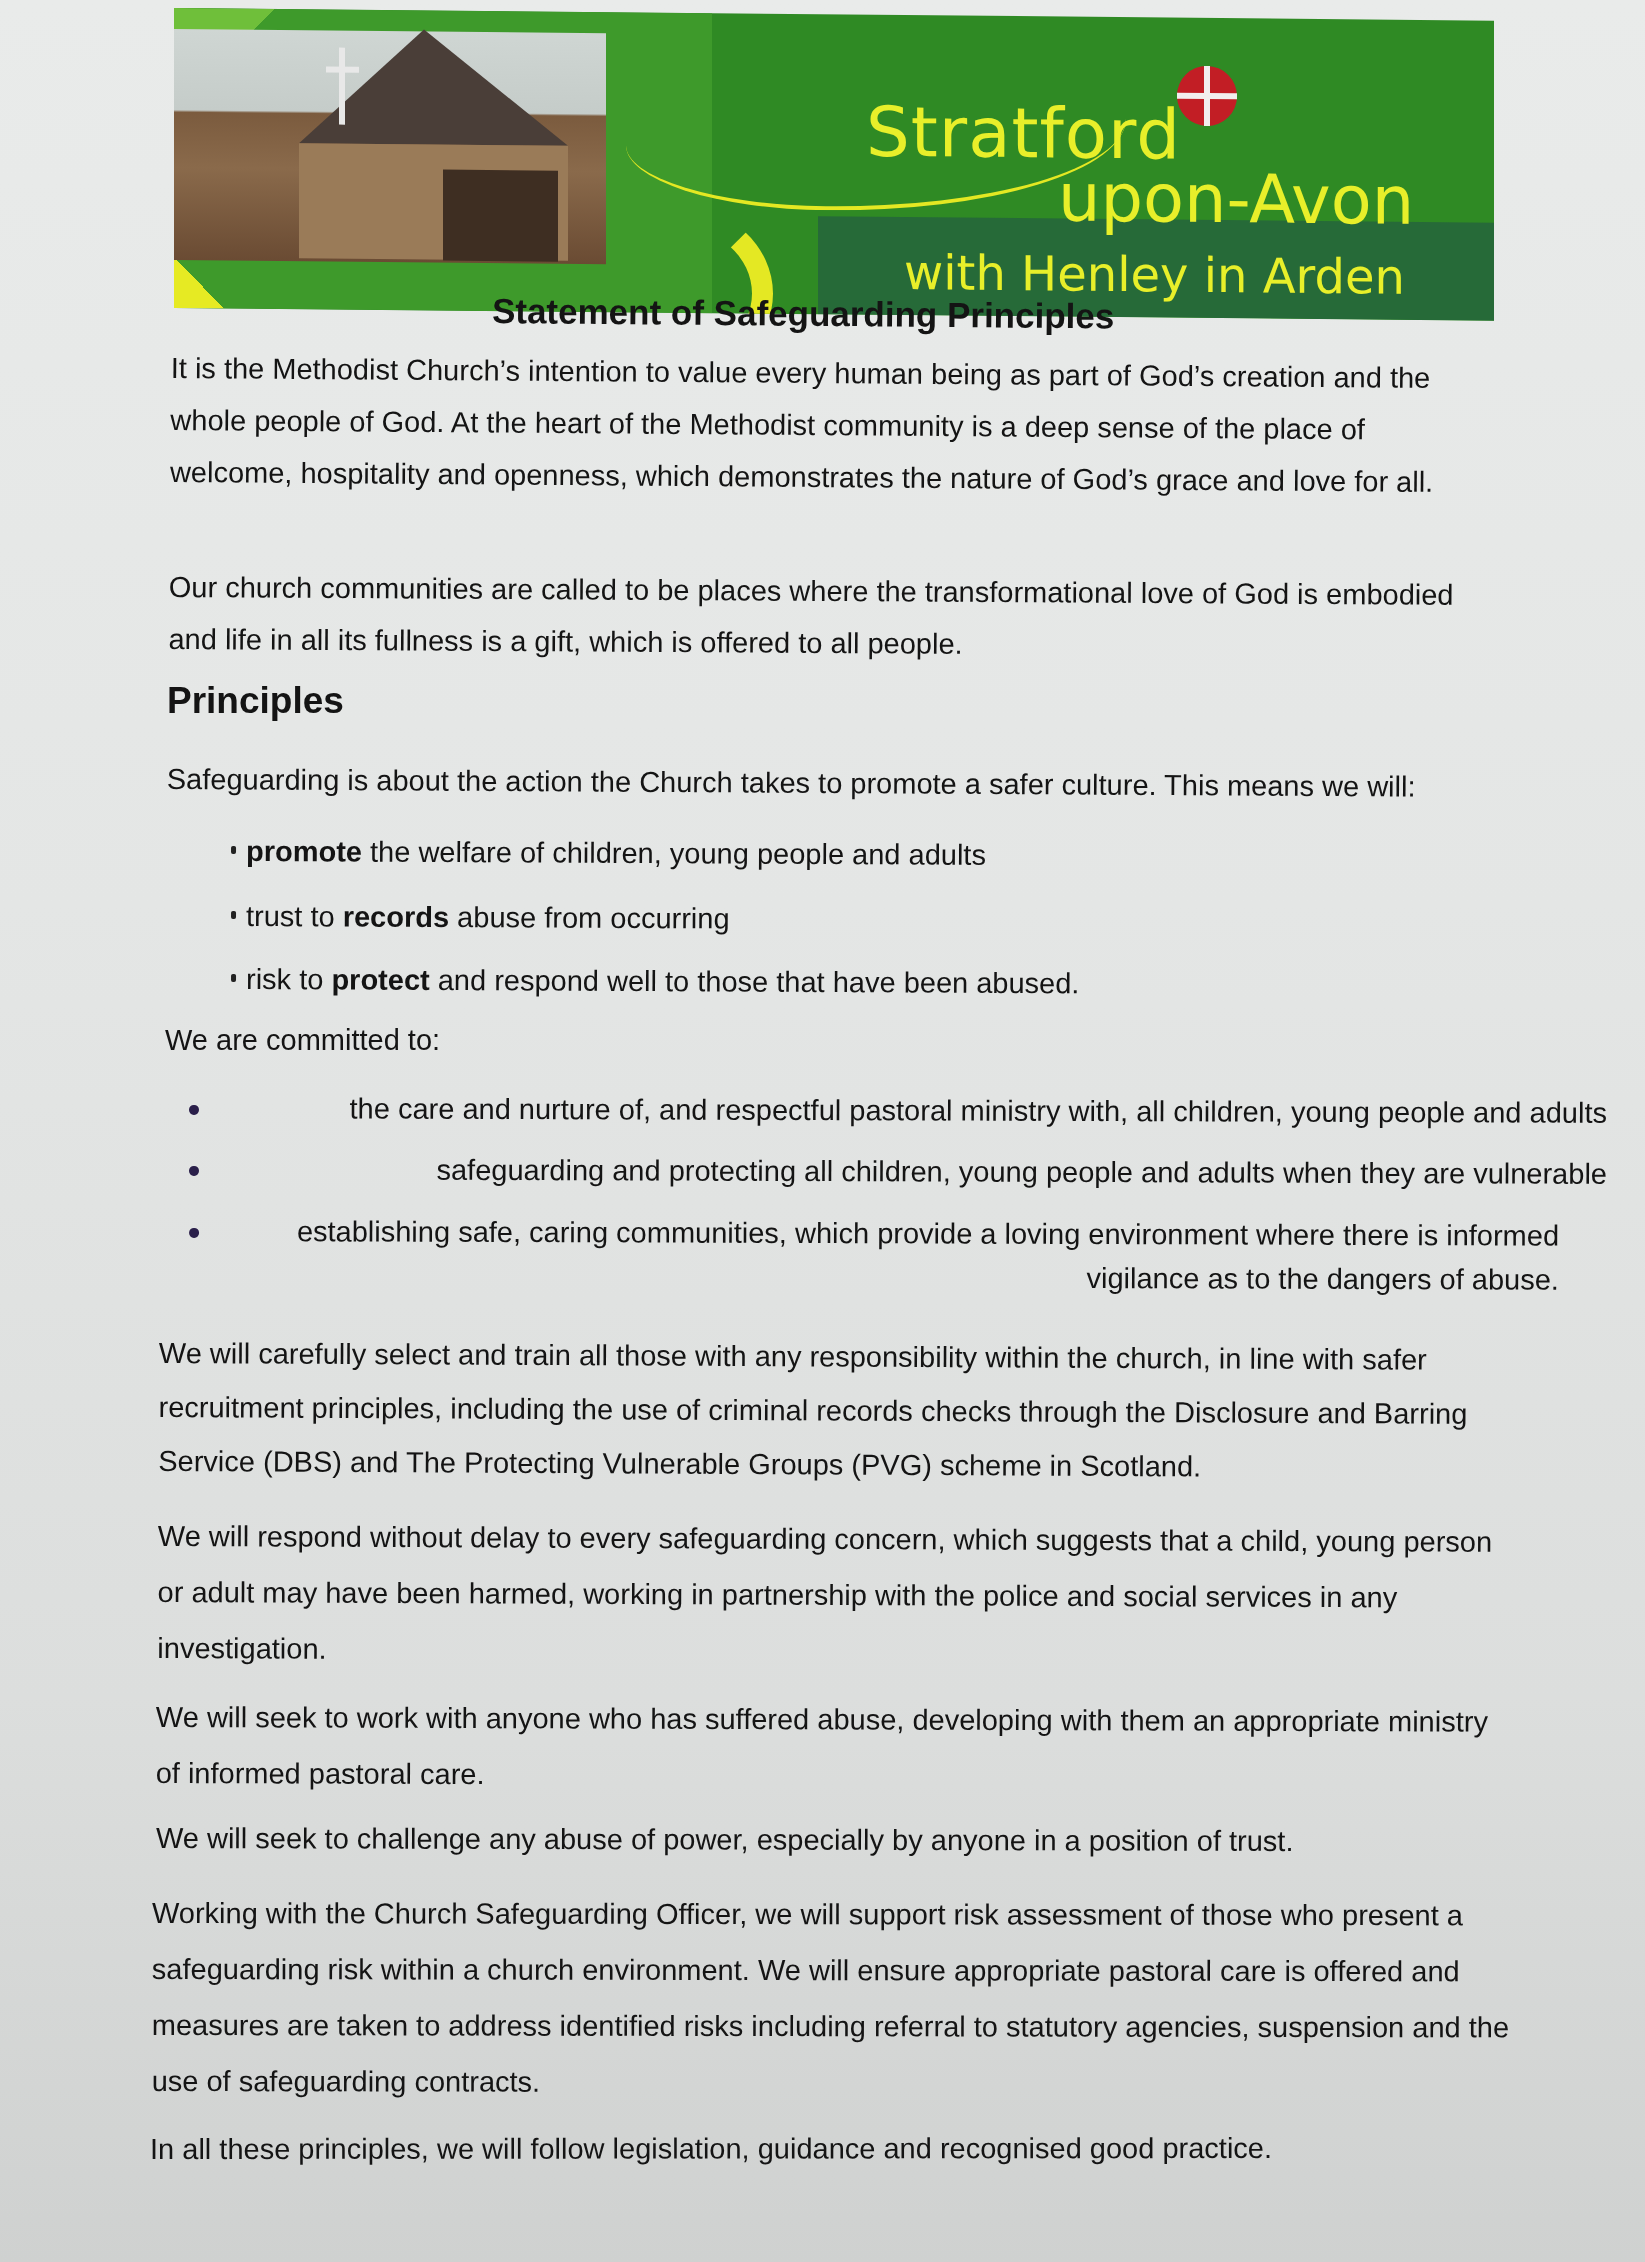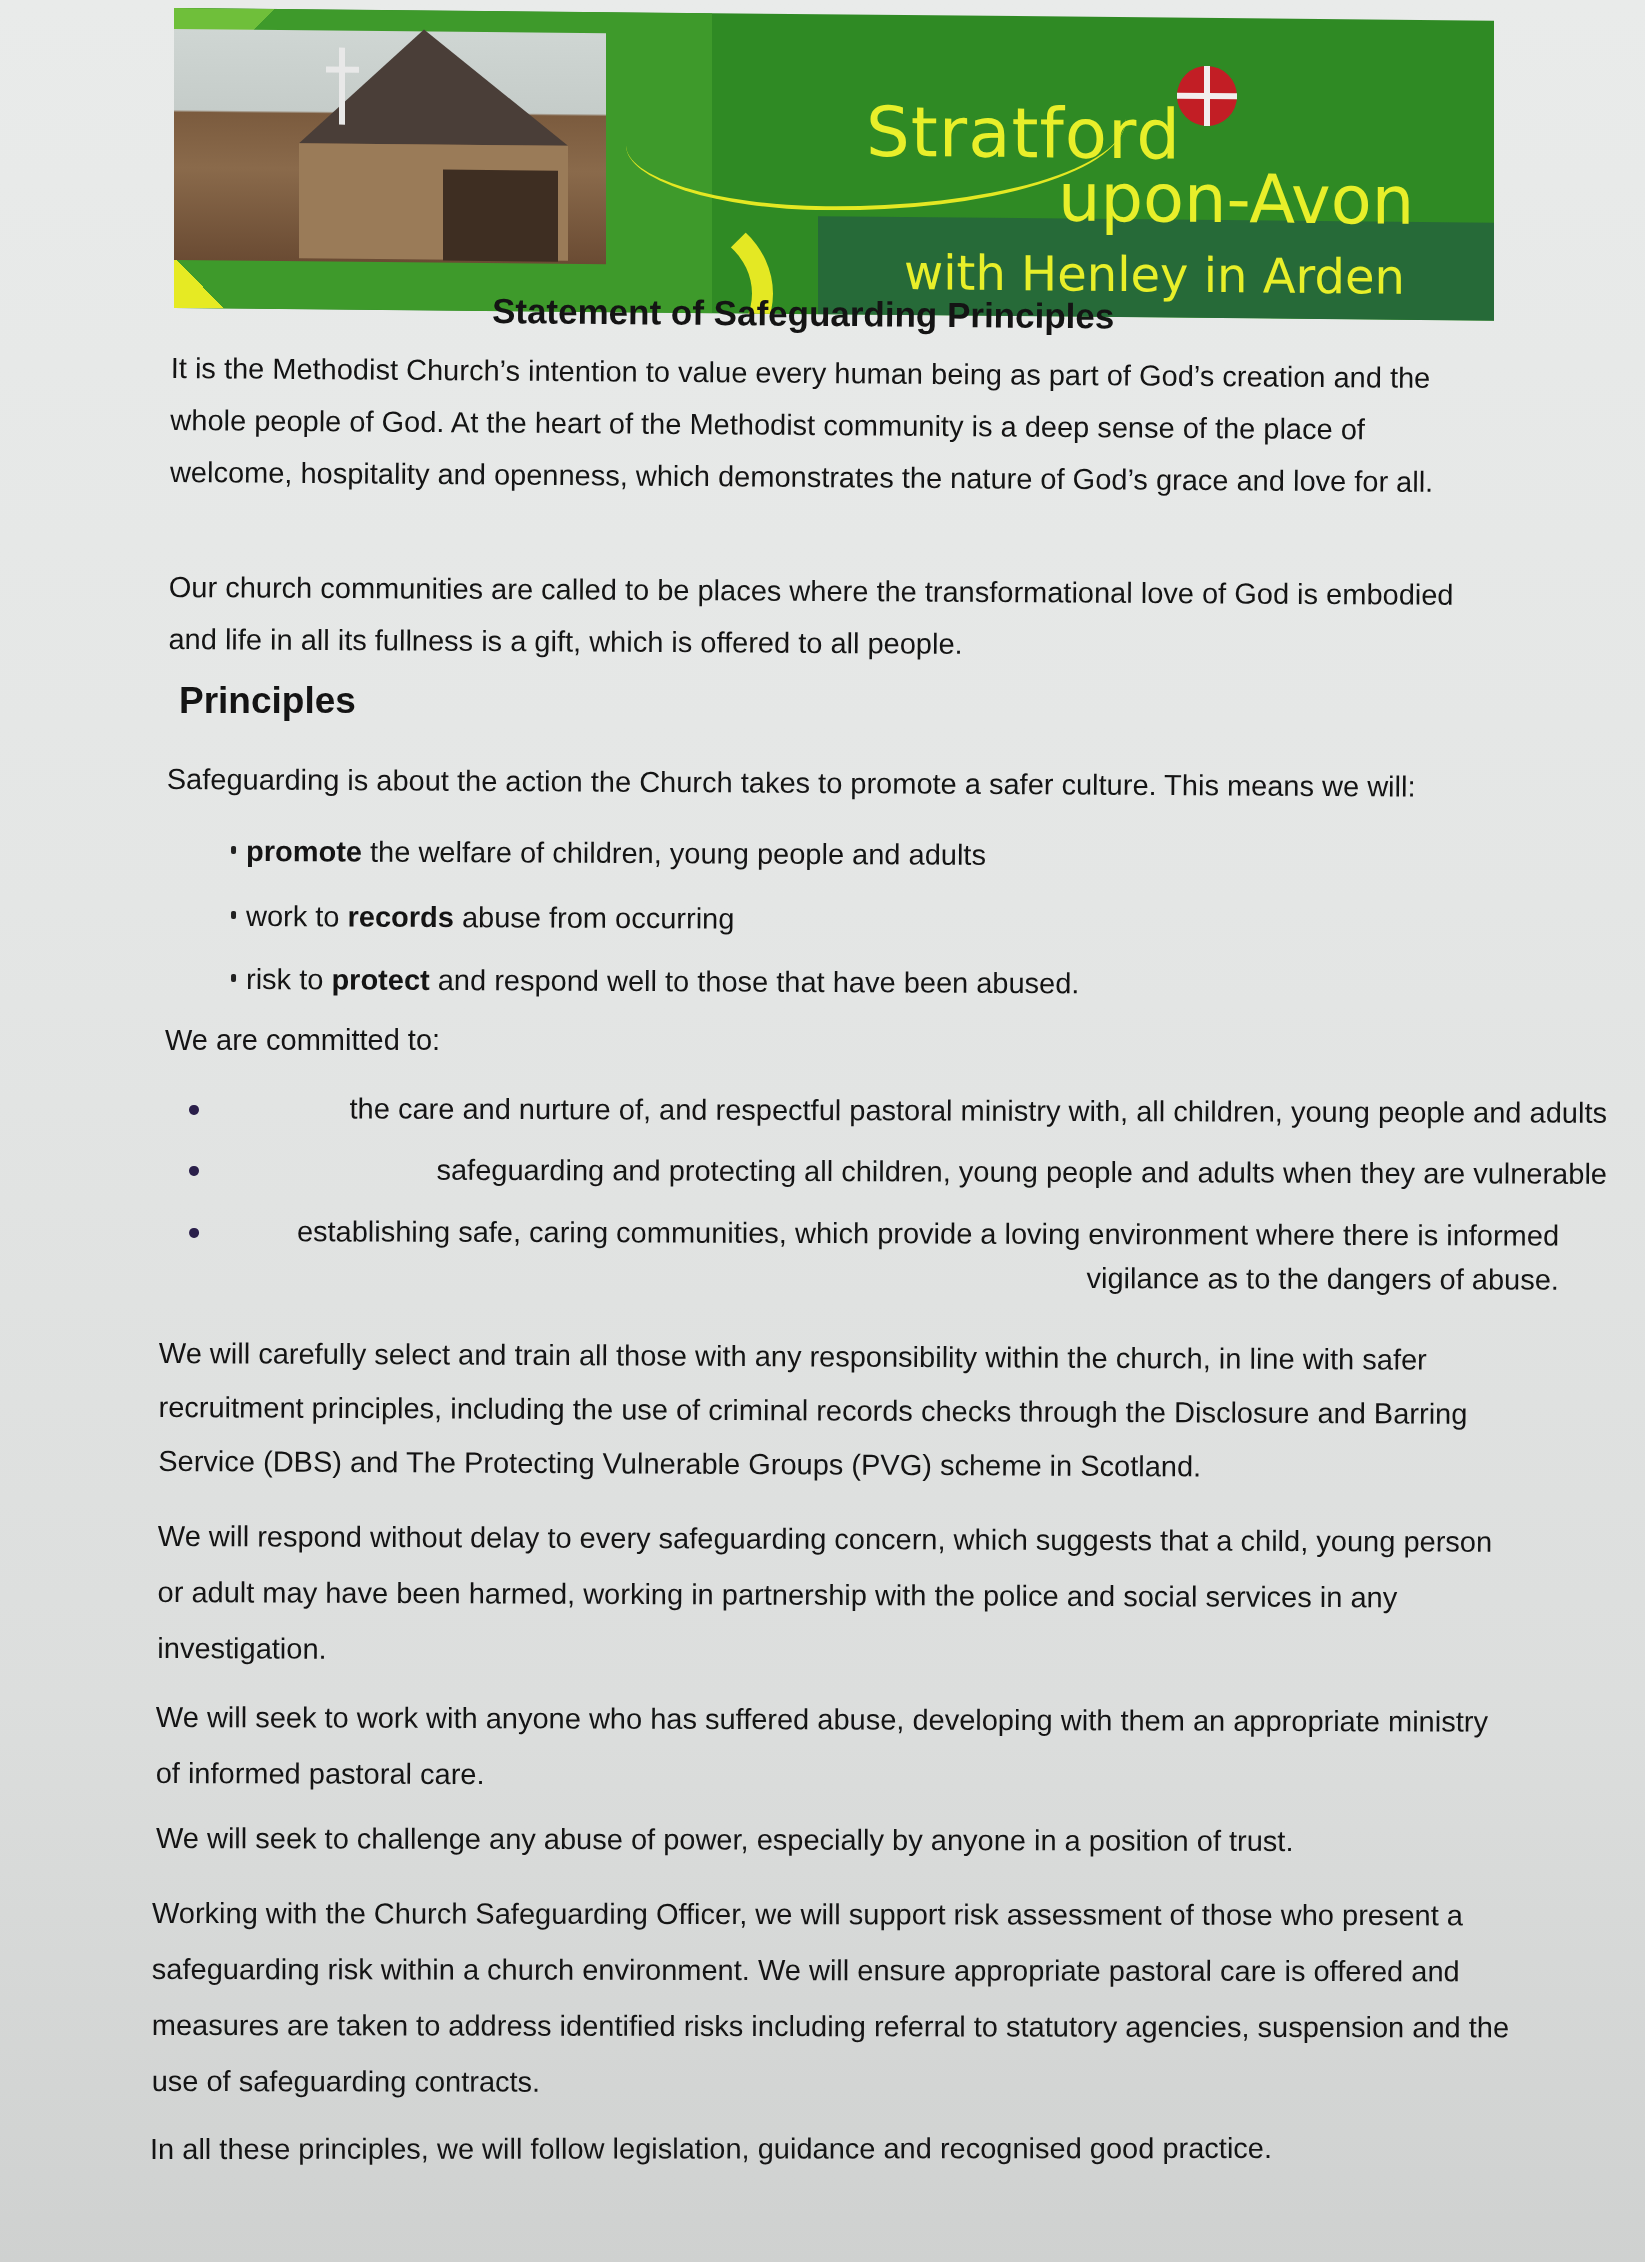--- a/index.html
+++ b/index.html
@@ -85,21 +85,21 @@
     position: absolute; left: 492px; top: 291px; font-size: 35px; font-weight: bold;
     transform: rotate(0.5deg); transform-origin: left;
   }
   .para {
     position: absolute; font-size: 29px; line-height: 52px;
     transform-origin: left top;
   }
   .p1 { left: 171px; top: 342px; width: 1307px; transform: rotate(0.45deg); }
   .p2 { left: 169px; top: 561px; width: 1307px; transform: rotate(0.35deg); }
   .h-principles {
-    position: absolute; left: 179px; top: 680px; font-size: 37px; font-weight: bold;
+    position: absolute; left: 167px; top: 680px; font-size: 37px; font-weight: bold;
   }
   .p3 { left: 167px; top: 753px; width: 1374px; transform: rotate(0.35deg); }
   .bullets1 { position: absolute; left: 246px; top: 825px; width: 1249px; font-size: 29px; }
   .bullets1 .item { position: relative; height: 65px; line-height: 52px; transform: rotate(0.3deg); transform-origin: left; }
   .bullets1 .item:nth-child(2) { height: 63px; }
   .bullets1 .dot { position: absolute; left: -15.4px; top: 21px; width: 5.8px; height: 7.7px; background: #222; border-radius: 1.9px; }
   .committed { position: absolute; left: 165px; top: 1014px; font-size: 29px; line-height: 52px; }
   .bullets2 { position: absolute; left: 224px; top: 1086px; width: 1383px; font-size: 29px; text-align: right; }
   .bullets2 .item { position: relative; line-height: 44px; margin-bottom: 17.3px; transform: rotate(0.2deg); transform-origin: left; }
   .bullets2 .dot { position: absolute; left: -35px; top: 19px; width: 9.6px; height: 9.6px; background: #2a1f4a; border-radius: 50%; }
@@ -140,21 +140,21 @@
   <div class="h-principles">Principles</div>
   <div class="para p3">Safeguarding is about the action the Church takes to promote a safer culture. This means we will:</div>
 
   <div class="bullets1">
     <div class="item">
       <span class="dot"></span>
       <span></span><b>promote</b><span> the welfare of children, young people and adults</span>
     </div>
     <div class="item">
       <span class="dot"></span>
-      <span>work to </span><b>records</b><span> abuse from occurring</span>
+      <span>trust to </span><b>records</b><span> abuse from occurring</span>
     </div>
     <div class="item">
       <span class="dot"></span>
       <span>risk to </span><b>protect</b><span> and respond well to those that have been abused.</span>
     </div>
   </div>
 
   <div class="committed">We are committed to:</div>
 
   <div class="bullets2">

